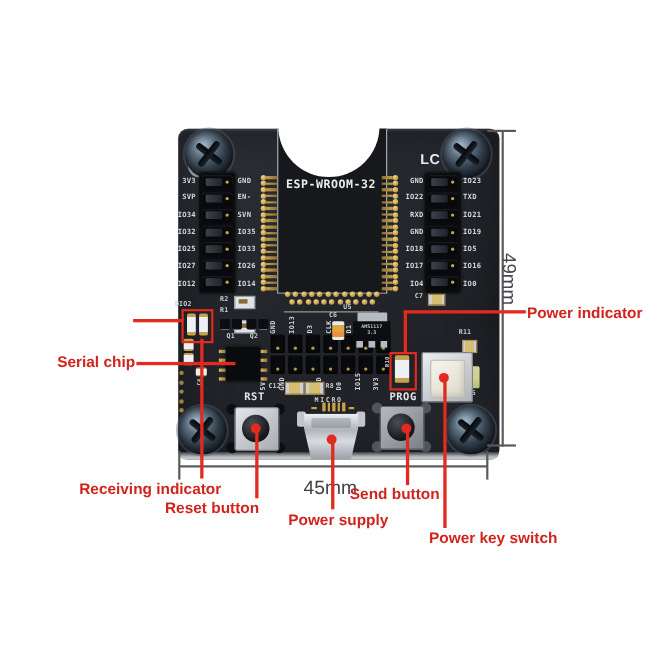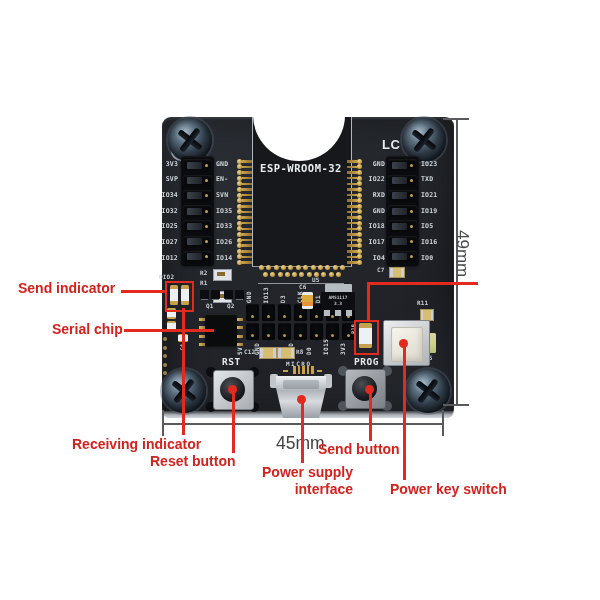--- a/index.html
+++ b/index.html
@@ -458,27 +458,26 @@
   <div class="abs rbox" style="left:354px;top:320px;width:21px;height:31px;"></div>
   <div class="abs rdot" style="left:228px;top:385px;"></div>
   <div class="abs rline" style="left:232px;top:389px;width:2.5px;height:64px;"></div>
   <div class="abs rdot" style="left:297px;top:395px;"></div>
   <div class="abs rline" style="left:301px;top:398px;width:2.5px;height:65px;"></div>
   <div class="abs rdot" style="left:365px;top:385px;"></div>
   <div class="abs rline" style="left:369px;top:388px;width:2.5px;height:53px;"></div>
   <div class="abs rdot" style="left:399px;top:339px;"></div>
   <div class="abs rline" style="left:403px;top:343px;width:2.5px;height:137px;"></div>
 
-  <div class="abs rlabel" style="left:18px;top:280px;">Send indicator</div>
   <div class="abs rlabel" style="left:52px;top:321px;">Serial chip</div>
+  <div class="abs rlabel" style="left:479px;top:276px;">Power indicator</div>
   <div class="abs rlabel" style="left:72px;top:436px;">Receiving indicator</div>
   <div class="abs rlabel" style="left:150px;top:453px;">Reset button</div>
   <div class="abs rlabel" style="left:262px;top:464px;text-align:right;">
     <div>Power supply</div>
-    <div>interface</div>
   </div>
   <div class="abs rlabel" style="left:318px;top:441px;">Send button</div>
   <div class="abs rlabel" style="left:390px;top:481px;text-align:center;">Power key switch</div>
 
   <div class="abs dim" style="left:456px;top:119px;width:1.5px;height:287px;"></div>
   <div class="abs dim" style="left:443px;top:118px;width:26px;height:1.5px;"></div>
   <div class="abs dim" style="left:443px;top:404px;width:26px;height:1.5px;"></div>
   <div class="abs dimtext-v" style="left:452px;top:230px;">49mm</div>
   <div class="abs dim" style="left:163px;top:423px;width:280px;height:1.5px;"></div>
   <div class="abs dim" style="left:162px;top:410px;width:1.5px;height:26px;"></div>

